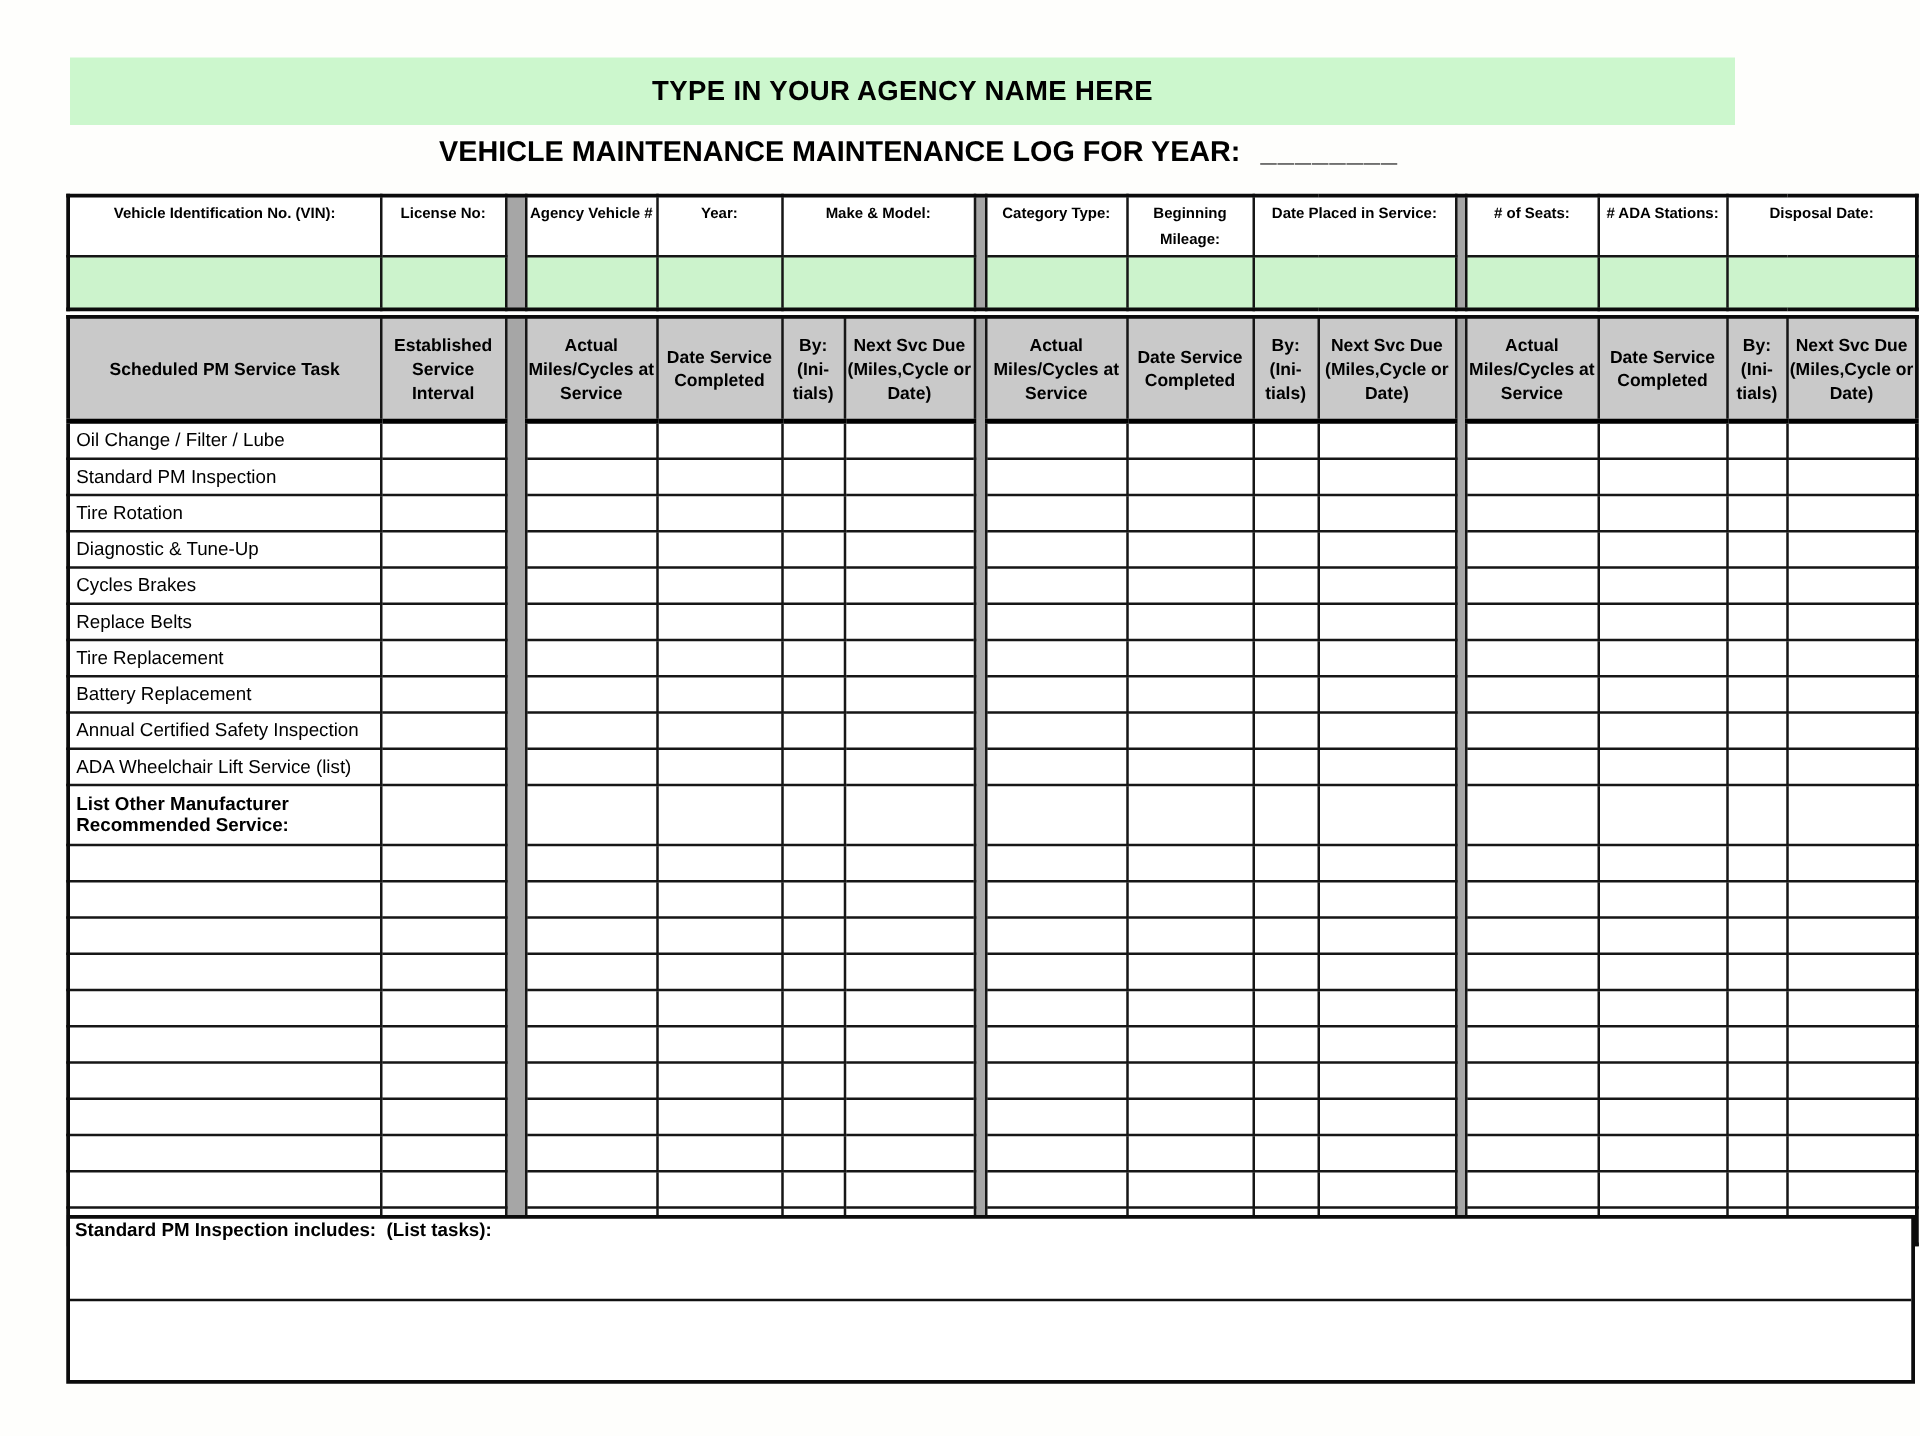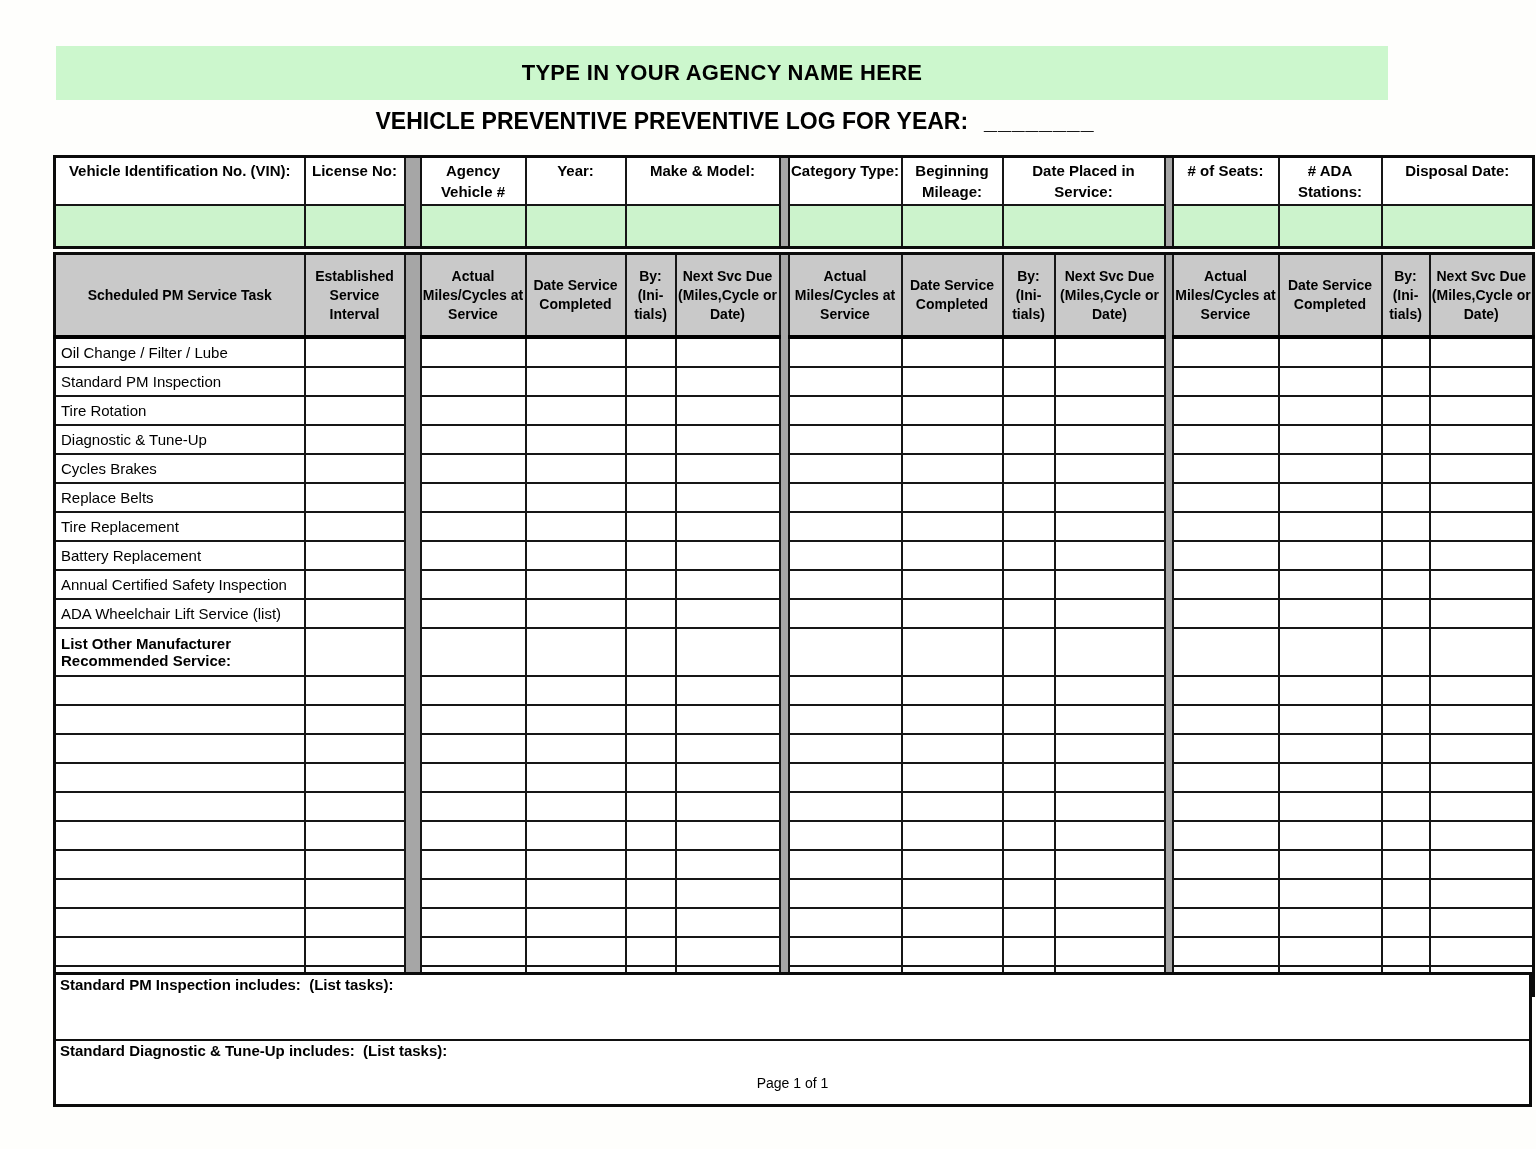--- a/index.html
+++ b/index.html
@@ -18,21 +18,21 @@
 
   .title-row{position:absolute;left:0;top:108px;width:1470px;text-align:center;
     font-size:23px;font-weight:bold;white-space:nowrap;}
   .year-blank{display:inline-block;margin-left:16px;letter-spacing:1px;}
 
   table{border-collapse:collapse;table-layout:fixed;position:absolute;left:53px;
     border:3px solid #0b0b0b;background:#fff;}
   #info-table{top:155px;width:1479px;}
   #log-table{top:252px;width:1479px;}
 
-  #info-table th{background:#fff;font-size:15px;line-height:21px;font-weight:bold;
+  #info-table th{background:#fff;font-size:12px;line-height:21px;font-weight:bold;
     text-align:center;vertical-align:top;border:2px solid #161616;padding:2px 1px 0 1px;height:44px;}
   #info-table td.input{background:var(--input-green);border:2px solid #161616;height:38px;}
 
   td.divider{background:var(--divider-gray);border-left:2px solid #111;border-right:2px solid #111;padding:0;}
 
   #log-table th{background:var(--header-gray);font-size:14px;line-height:19px;font-weight:bold;
     text-align:center;vertical-align:middle;border:2px solid #161616;border-bottom:4px solid #000;
     height:78px;padding:1px;}
   #log-table td{border:2px solid #161616;height:25px;padding:0;}
   #log-table td.task{font-size:15px;line-height:17px;text-align:left;padding:1px 2px 1px 5px;
@@ -49,21 +49,21 @@
   .page-label{position:absolute;left:0;right:0;top:34px;text-align:center;
     font-size:14px;font-weight:normal;}
 </style>
 </head>
 <body>
 
 <div class="page">
 
   <div class="banner">TYPE IN YOUR AGENCY NAME HERE</div>
 
-  <div class="title-row"><span>VEHICLE PREVENTIVE PREVENTIVE LOG FOR YEAR:</span><span class="year-blank">________</span></div>
+  <div class="title-row"><span>VEHICLE MAINTENANCE MAINTENANCE LOG FOR YEAR:</span><span class="year-blank">________</span></div>
 
   <table id="info-table">
     <colgroup>
       <col style="width:250px">
         <col style="width:100px">
         <col style="width:16px">
       <col style="width:105px">
         <col style="width:100px">
         <col style="width:50px">
         <col style="width:104px">
@@ -505,19 +505,15 @@
           <td></td>
           <td></td>
     </tr>
   </tbody>
     </table>
 
   <div class="notes-box">
     <div class="note-section note-first">
       <span class="note-label">Standard PM Inspection includes:  (List tasks):</span>
     </div>
-    <div class="note-section note-second">
-      <span class="note-label">Standard Diagnostic &amp; Tune-Up includes:  (List tasks):</span>
-      <div class="page-label">Page 1 of 1</div>
-    </div>
   </div>
 
 </div>
 
 </body></html>

